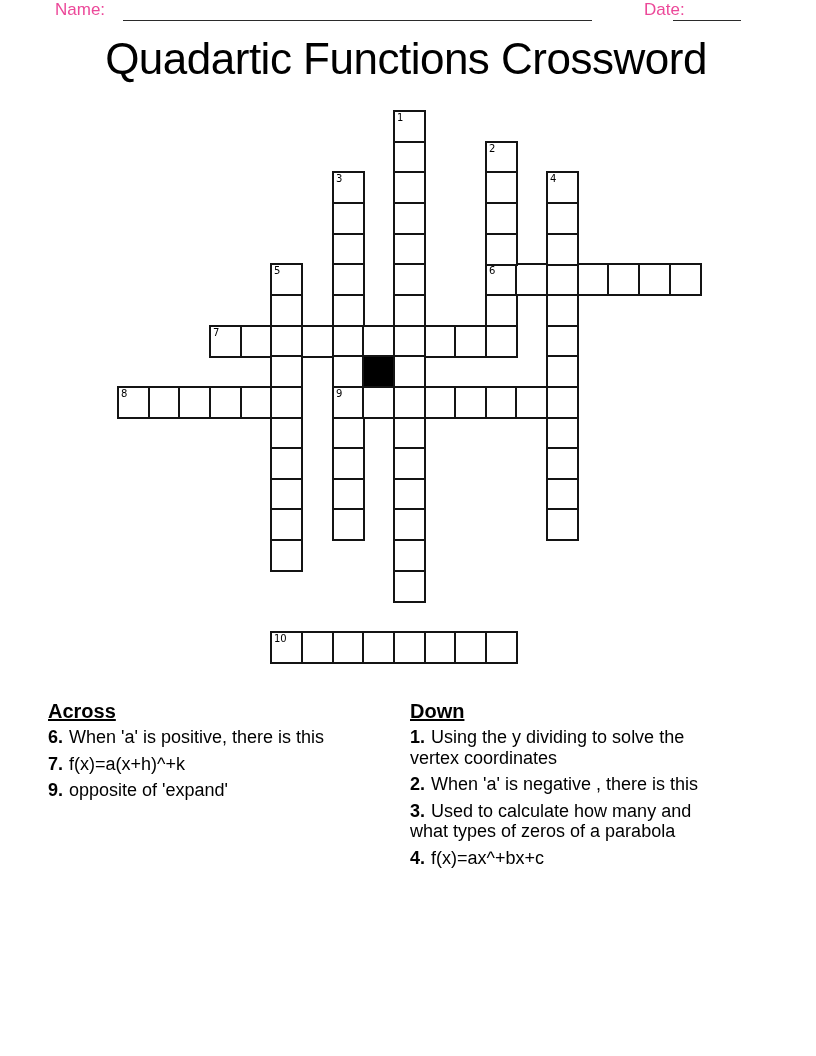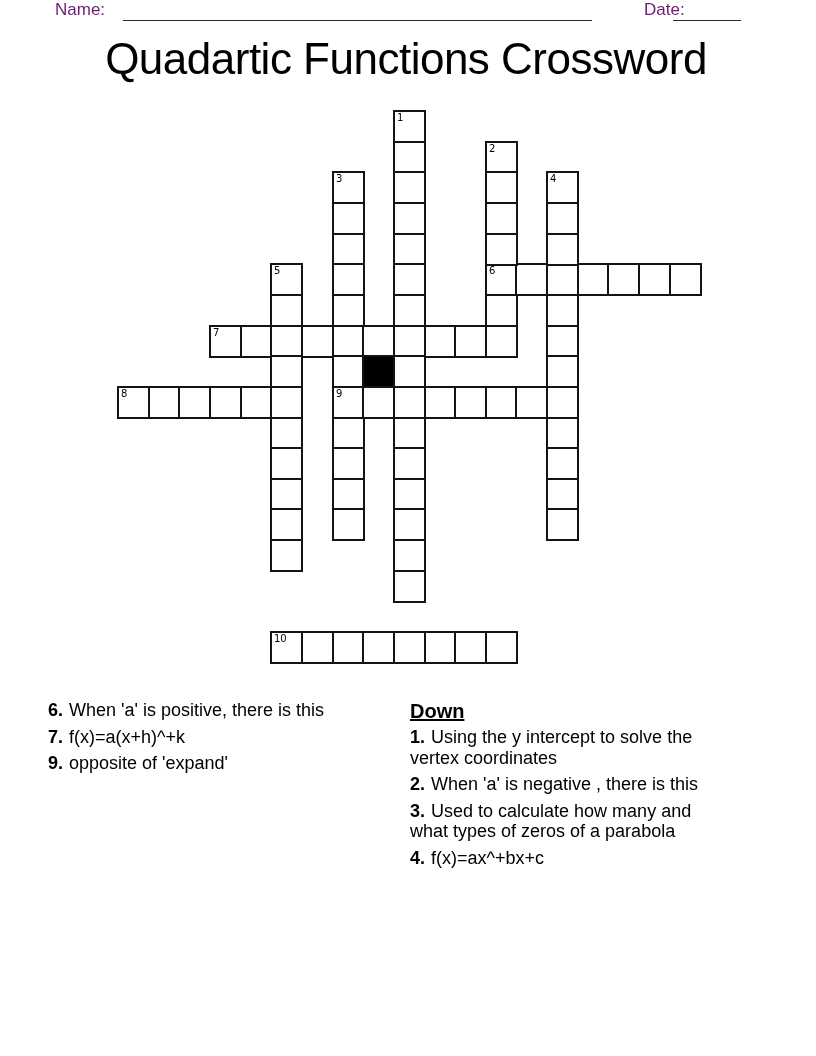--- a/index.html
+++ b/index.html
@@ -1,20 +1,20 @@
 <!DOCTYPE html>
 <html><head>
 <meta charset="utf-8">
 <style>
   html,body{margin:0;padding:0;}
   body{
     width:816px;height:1056px;background:#ffffff;position:relative;
     font-family:"Liberation Sans",sans-serif;color:#000;overflow:hidden;
   }
-  .hdr-label{position:absolute;top:0px;font-size:17px;line-height:20px;color:#701a75;}
+  .hdr-label{position:absolute;top:0px;font-size:17px;line-height:20px;color:#ec4899;}
   .blank{position:absolute;height:18px;border-bottom:1.6px solid #2b2b2b;}
   .title{
     position:absolute;top:33px;left:0;width:812px;margin:0;text-align:center;
     font-size:44px;font-weight:400;letter-spacing:-0.5px;line-height:1.18;
     font-family:"Liberation Sans",sans-serif;
   }
   #grid{position:absolute;left:117px;top:110px;}
   .cell{
     position:absolute;width:33px;height:33px;box-sizing:border-box;
     border:2px solid #141414;background:#ffffff;
@@ -150,24 +150,25 @@
     <div class="cell" style="left: 153px; top: 245px;"></div>
     <div class="cell" style="left: 153px; top: 307px;"></div>
     <div class="cell" style="left: 153px; top: 337px;"></div>
     <div class="cell" style="left: 153px; top: 368px;"></div>
     <div class="cell" style="left: 153px; top: 398px;"></div>
     <div class="cell" style="left: 153px; top: 429px;"></div>
     <div class="cell black" style="left: 245px; top: 245px;"></div>
   </div>
 
 <div class="clues" id="across-col">
+  <div class="clue-head">Across</div>
 <p class="clue"><span class="num">6.</span><span>When 'a' is positive, there is this</span></p>
     <p class="clue"><span class="num">7.</span><span>f(x)=a(x+h)^+k</span></p>
     <p class="clue"><span class="num">9.</span><span>opposite of 'expand'</span></p>
   </div>
 
 <div class="clues" id="down-col">
   <div class="clue-head">Down</div>
-<p class="clue"><span class="num">1.</span><span>Using the y intercept to solve the vertex coordinates</span></p>
+<p class="clue"><span class="num">1.</span><span>Using the y dividing to solve the vertex coordinates</span></p>
     <p class="clue"><span class="num">2.</span><span>When 'a' is negative , there is this</span></p>
     <p class="clue"><span class="num">3.</span><span>Used to calculate how many and what types of zeros of a parabola</span></p>
     <p class="clue"><span class="num">4.</span><span>f(x)=ax^+bx+c</span></p>
   </div>
 
 </body></html>

